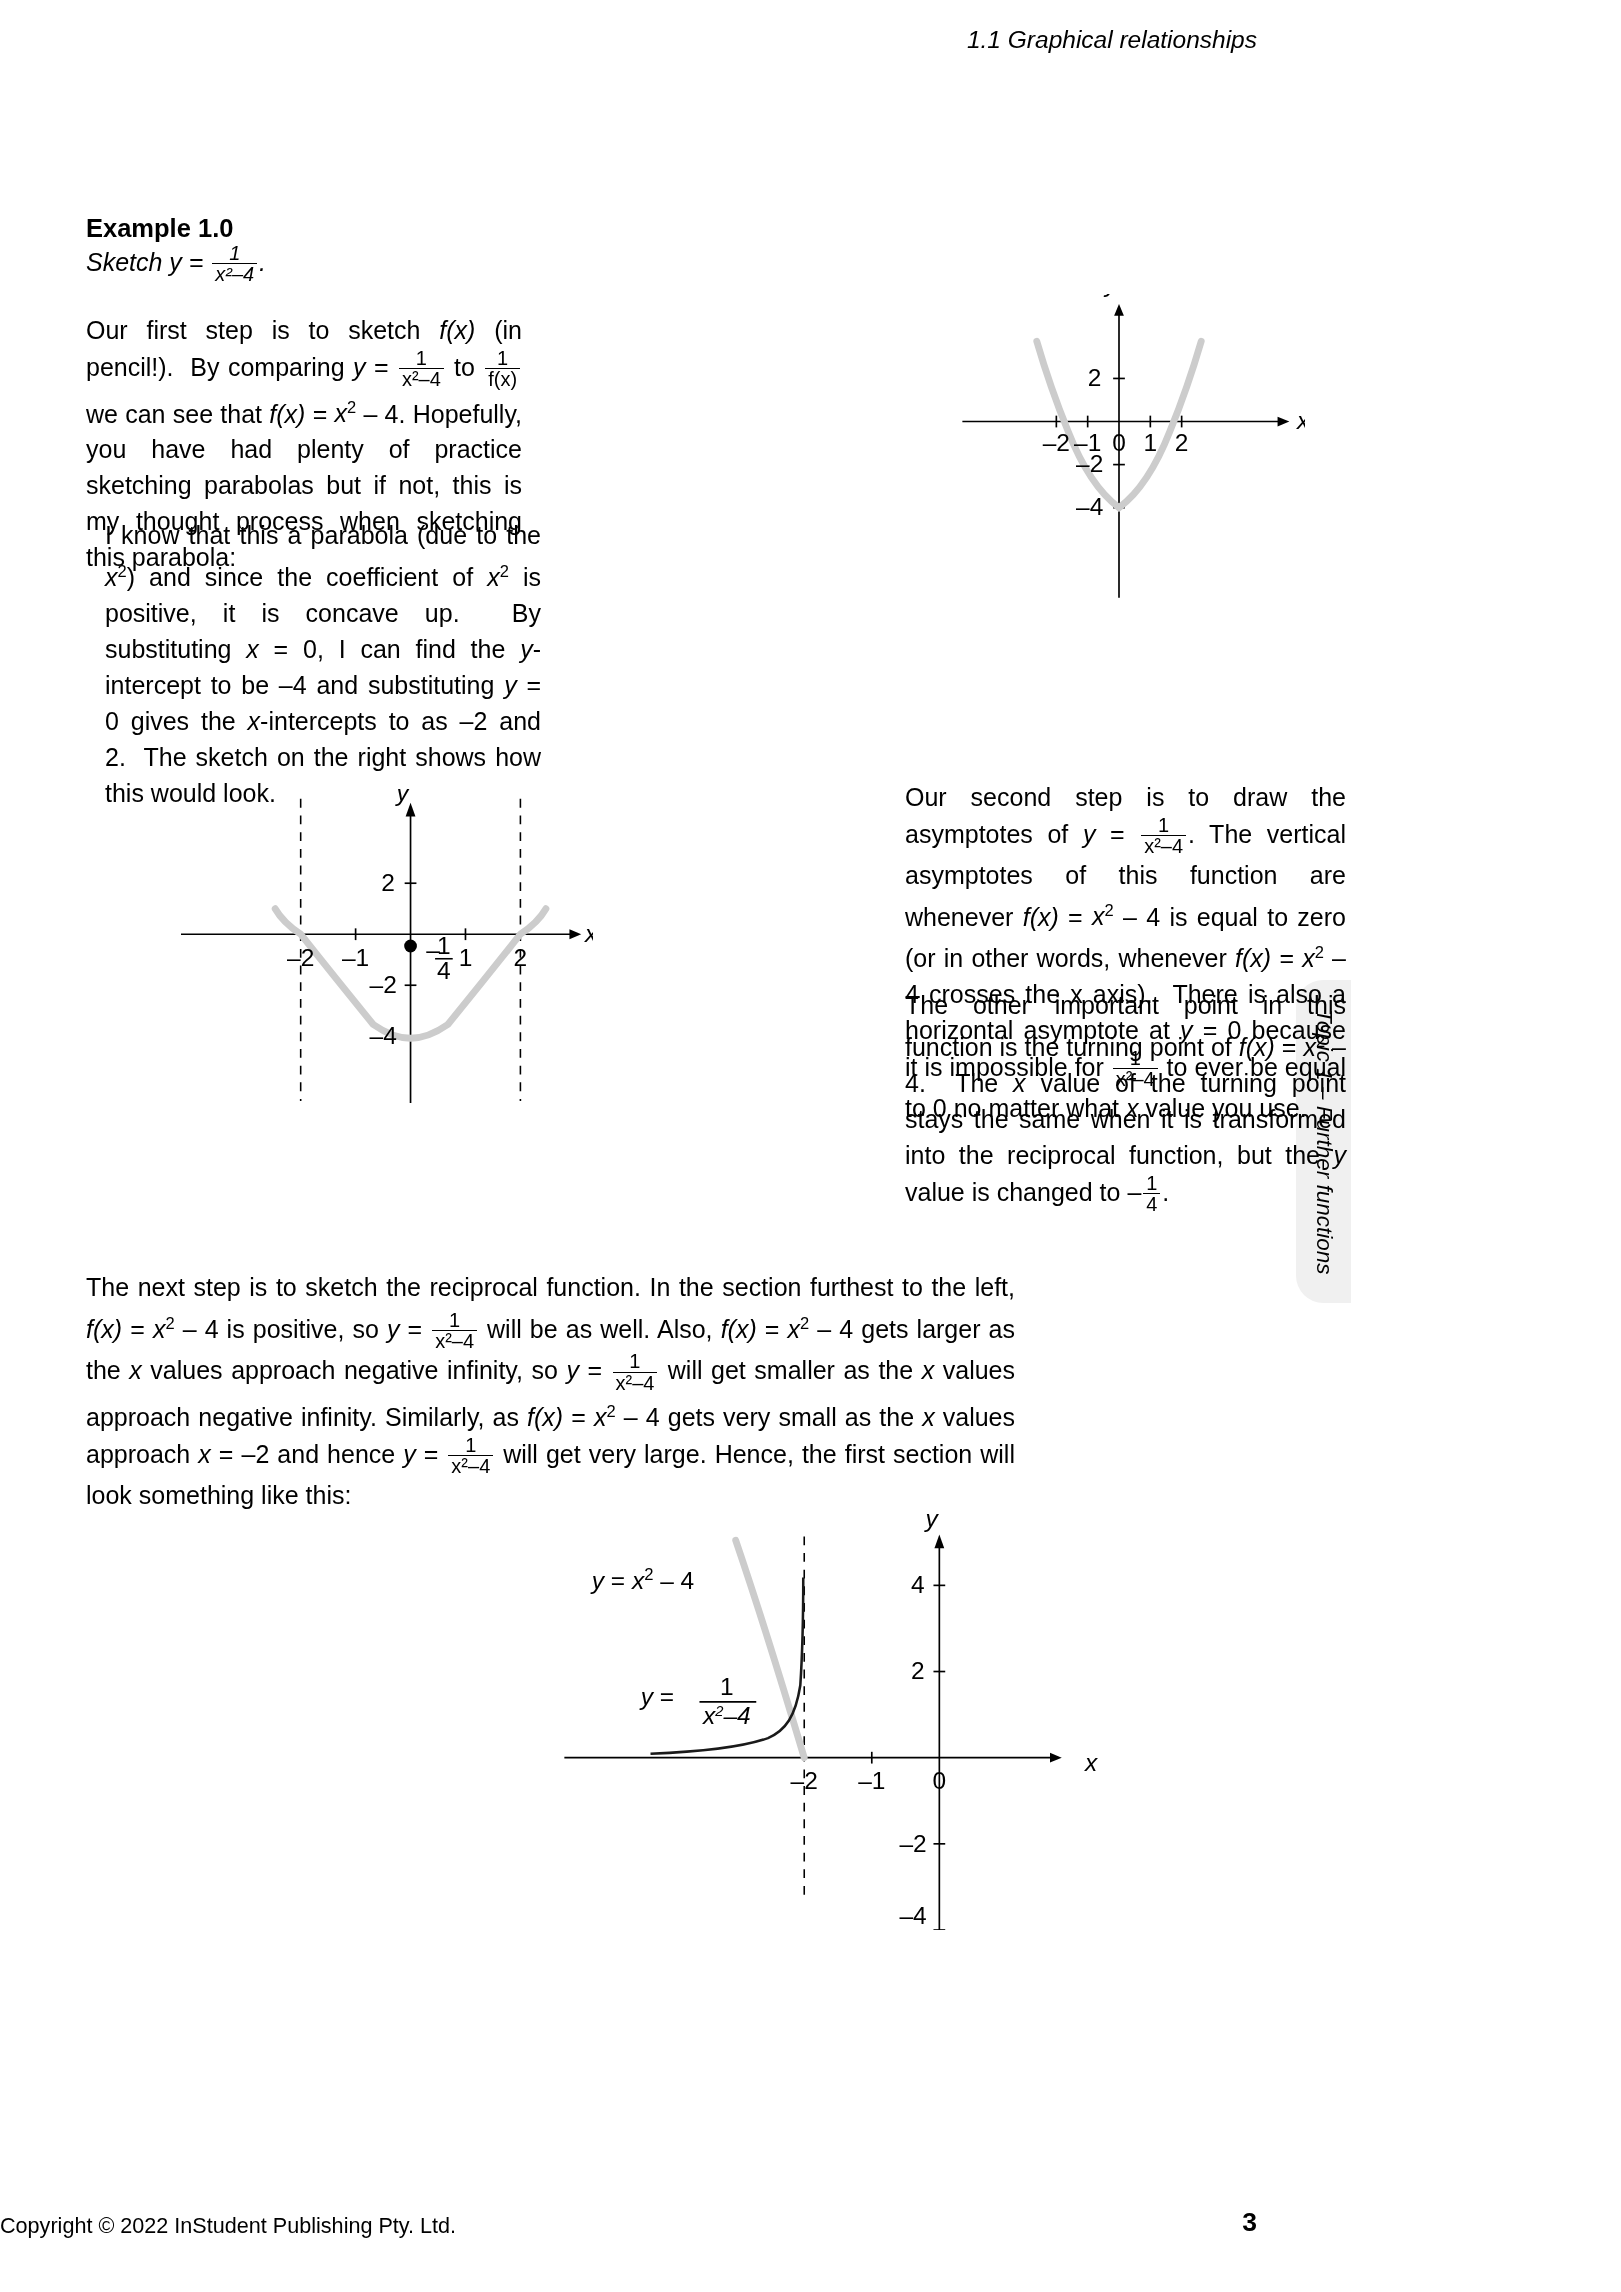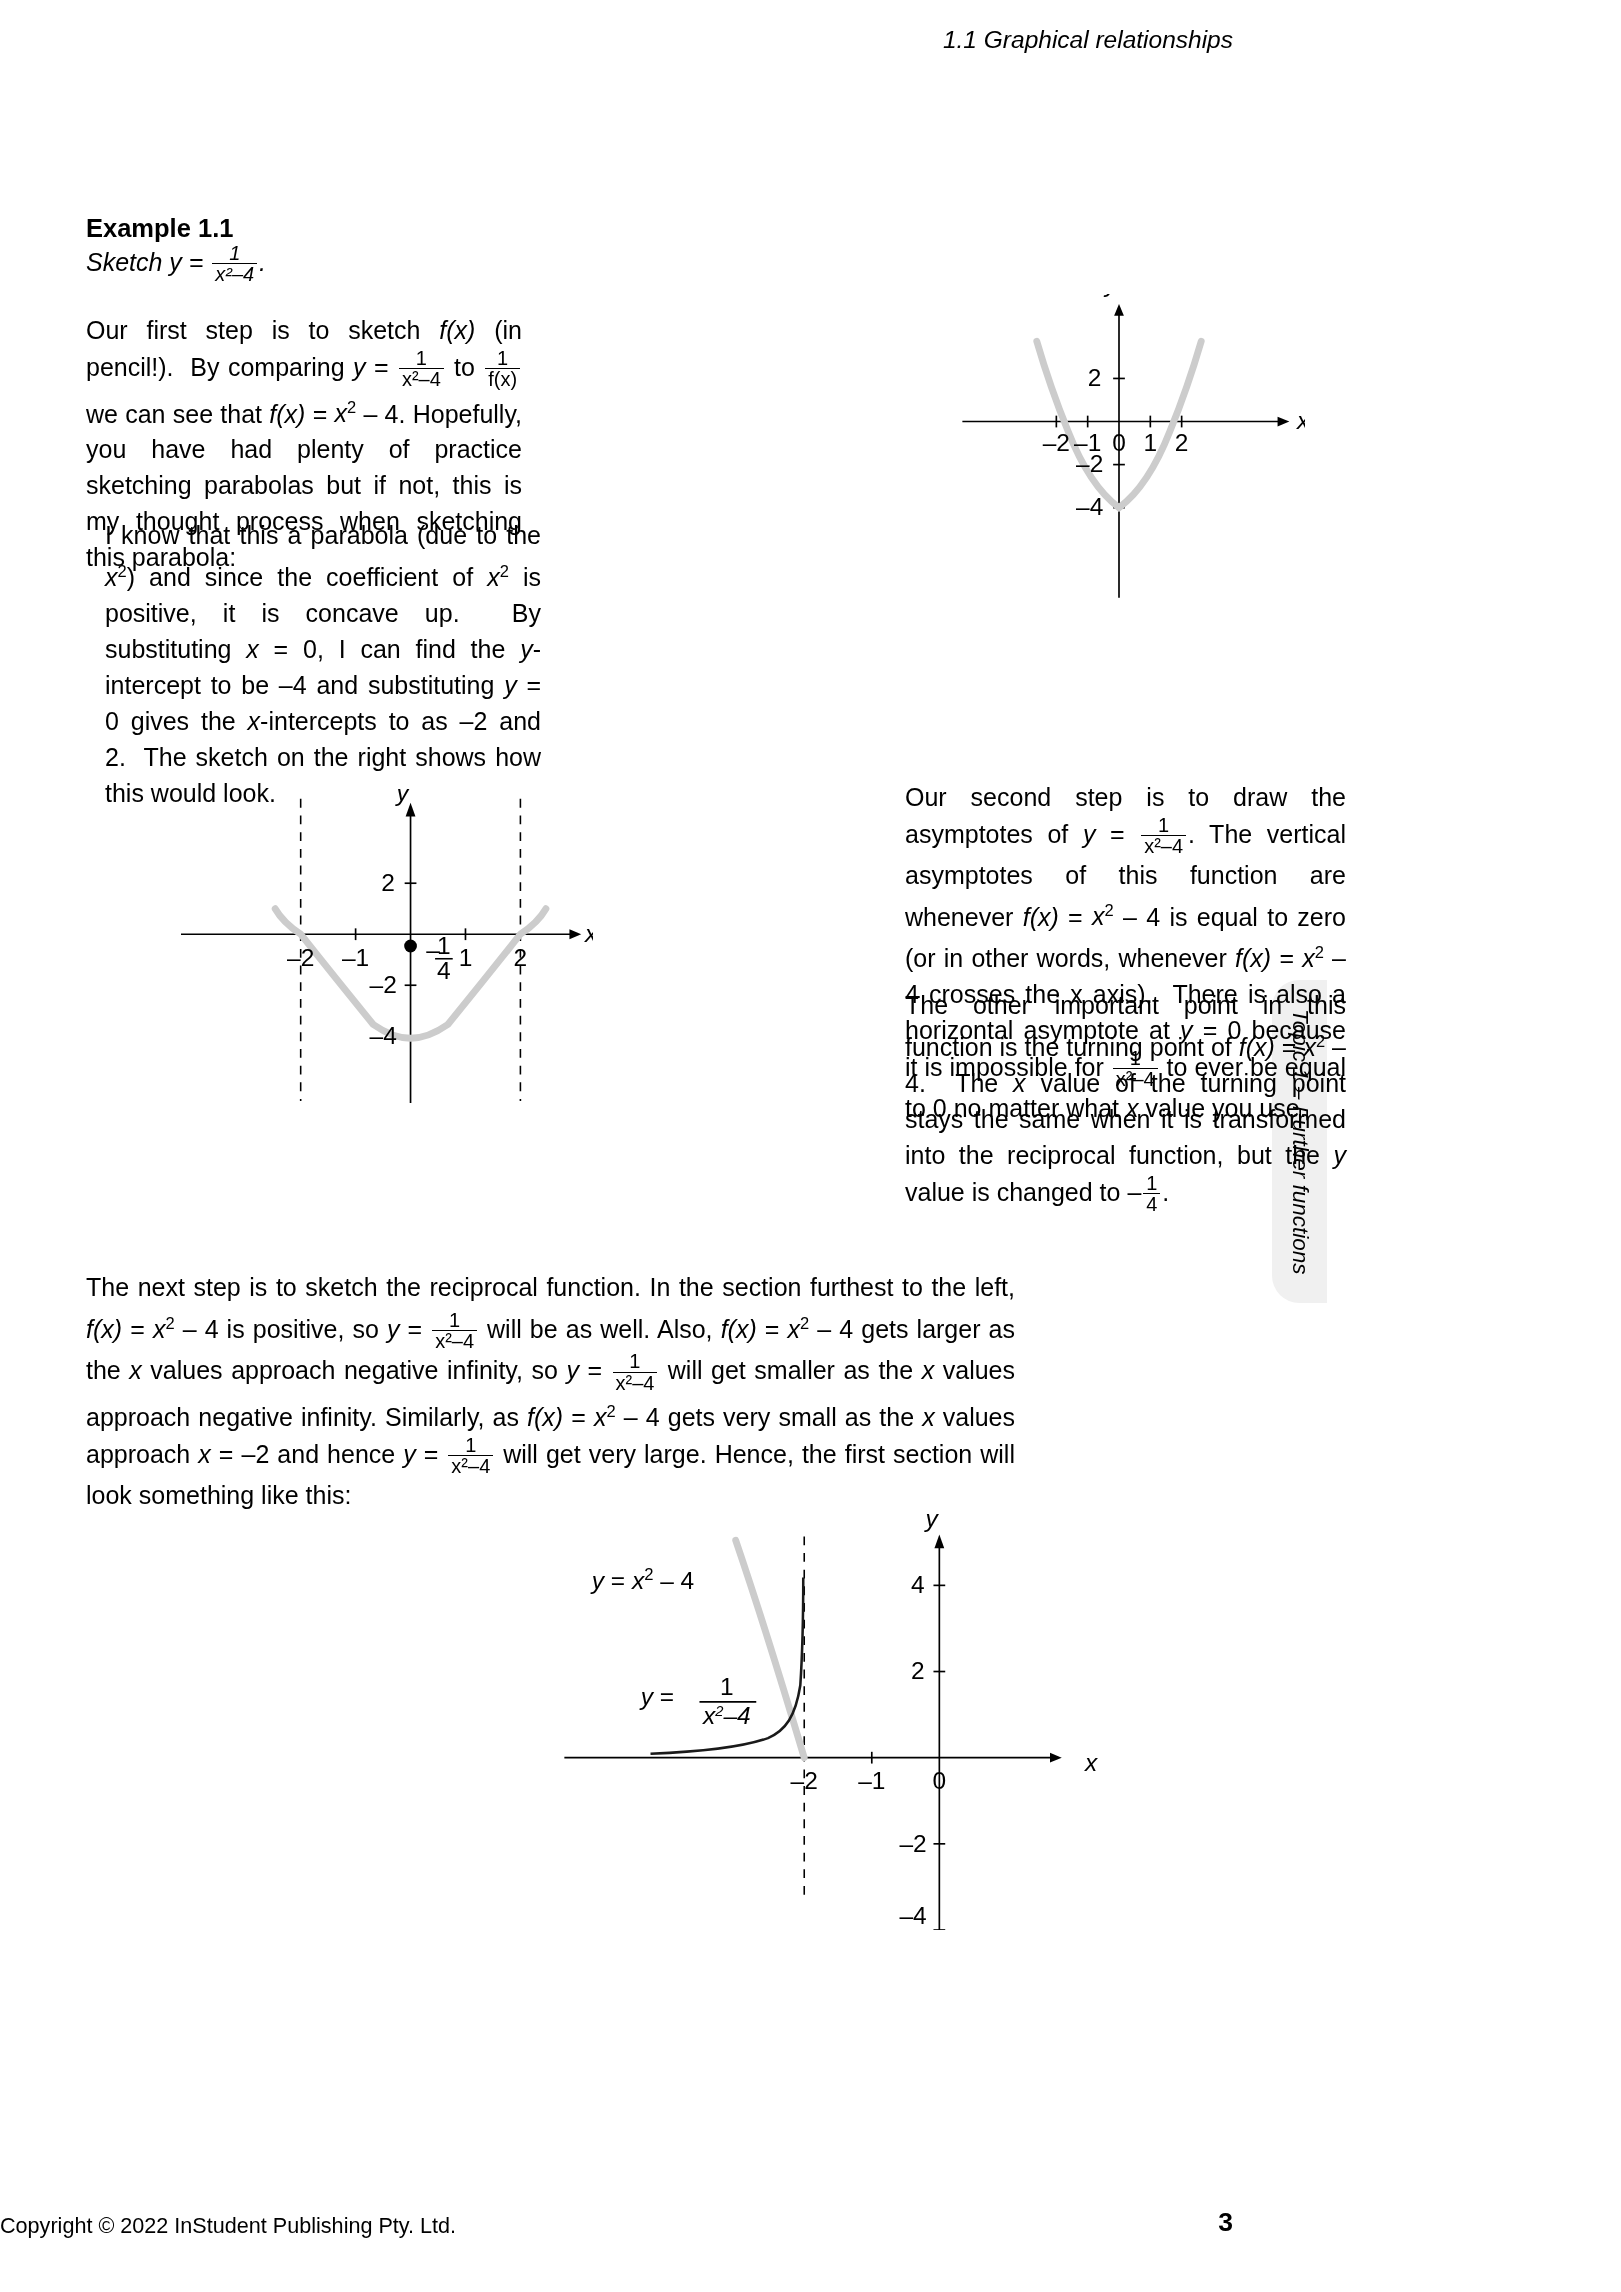--- a/index.html
+++ b/index.html
@@ -4,21 +4,21 @@
 <style>
   html,body{margin:0;padding:0;}
   body{
     width:1621px;height:2293px;
     background:#ffffff;
     font-family:"Liberation Sans", sans-serif;
     color:#000000;
     position:relative;
     overflow:hidden;
   }
-  .page{position:relative;width:1327px;height:2293px;}
+  .page{position:relative;width:1327px;height:2293px;padding-left:24px;}
 
   
   .header{
     position:absolute;top:25.5px;right:94px;
     font-style:italic;font-size:24.5px;color:#000;
   }
 
   
   .side-tab{
     position:absolute;right:0px;top:980px;
@@ -95,21 +95,21 @@
 
 <div class="page">
 
   <div class="header">1.1 Graphical relationships</div>
 
   <div class="side-tab">
     <span>Topic 1 – Further functions</span>
   </div>
 
 
-  <div class="ex-head">Example 1.1</div>
+  <div class="ex-head">Example 1.0</div>
 
   <div class="ex-sketch">
     <span>Sketch y = </span><span class="frac"><span class="num">1</span><span class="den">x²–4</span></span><span>.</span>
   </div>
 
   <div class="txt col-left">
     <span>Our first step is to sketch </span><i class="v">f(x)</i><span> (in pencil!).&nbsp; By comparing </span><i class="v">y</i><span> = </span><span class="frac"><span class="num">1</span><span class="den">x²–4</span></span><span> to </span><span class="frac"><span class="num">1</span><span class="den">f(x)</span></span><span> we can see that </span><i class="v">f(x)</i><span> = </span><span class="nb"><i class="v">x</i><sup class="sq">2</sup></span><span> – 4. Hopefully, you have had plenty of practice sketching parabolas but if not, this is my thought process when sketching this parabola:</span>
   </div>
 
   <div class="txt col-left2">

